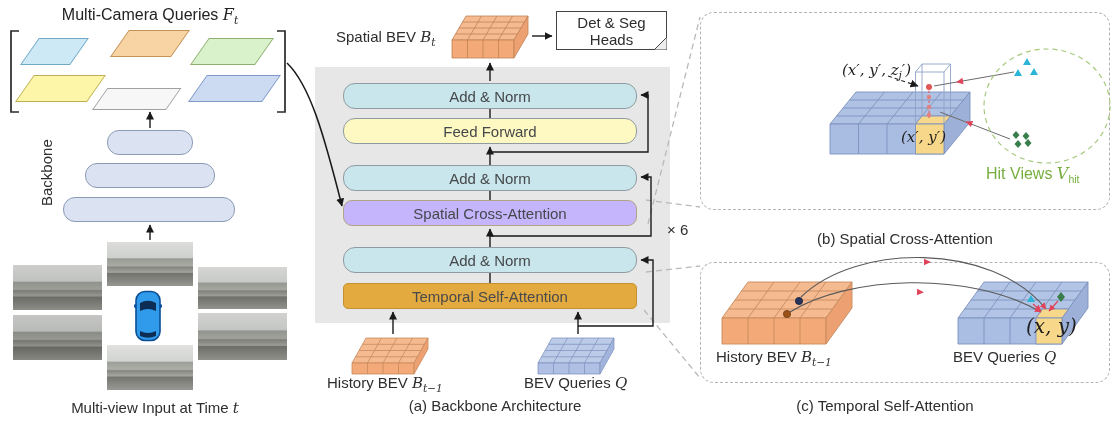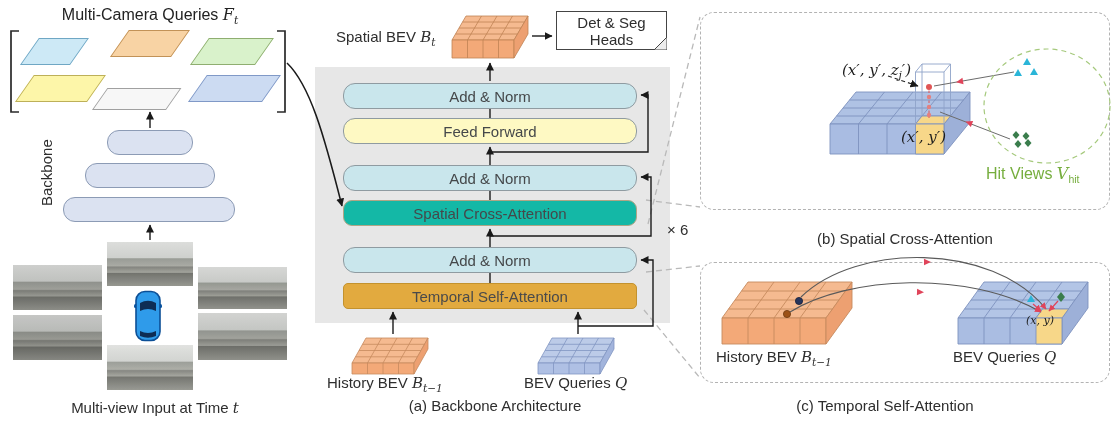--- a/index.html
+++ b/index.html
@@ -61,21 +61,21 @@
 
   <div class="block" style="top:83px;background:#c9e6ec;border-radius:12px;">
       <span>Add &amp; Norm</span>
     </div>
   <div class="block" style="top:118px;background:#fef9c3;border-radius:12px;">
       <span>Feed Forward</span>
     </div>
   <div class="block" style="top:165px;background:#c9e6ec;border-radius:12px;">
       <span>Add &amp; Norm</span>
     </div>
-  <div class="block" style="top:200px;background:#14b8a6;border-radius:9px;border-color:#b1a585;">
+  <div class="block" style="top:200px;background:#c4b5fd;border-radius:9px;border-color:#b1a585;">
       <span>Spatial Cross-Attention</span>
     </div>
   <div class="block" style="top:247px;background:#c9e6ec;border-radius:12px;">
       <span>Add &amp; Norm</span>
     </div>
   <div class="block" style="top:283px;background:#e2aa3f;border-radius:5px;border-color:#c3922e;color:#4a4a4a;">
       <span>Temporal Self-Attention</span>
     </div>
 
   <div class="detseg">
@@ -264,16 +264,16 @@
     <span>Hit Views </span><span class="math">V</span><sub>hit</sub>
   </div>
   <div class="lbl ctr txt" style="left:790px;top:230px;width:230px;">(b) Spatial Cross-Attention</div>
 
   <div class="lbl txt" style="left:716px;top:348px;">
     <span>History BEV </span><span class="math">B</span><sub class="math">t−1</sub>
   </div>
   <div class="lbl txt" style="left:953px;top:348px;">
     <span>BEV Queries </span><span class="math">Q</span>
   </div>
-  <div class="lbl math txt" style="left:1026px;top:315px;font-size:11px;color:#1d1d1d;">(x, y)</div>
+  <div class="lbl math txt" style="left:1026px;top:315px;font-size:20px;color:#1d1d1d;">(x, y)</div>
   <div class="lbl ctr txt" style="left:770px;top:397px;width:230px;">(c) Temporal Self-Attention</div>
 
 </div>
 
 </body></html>

